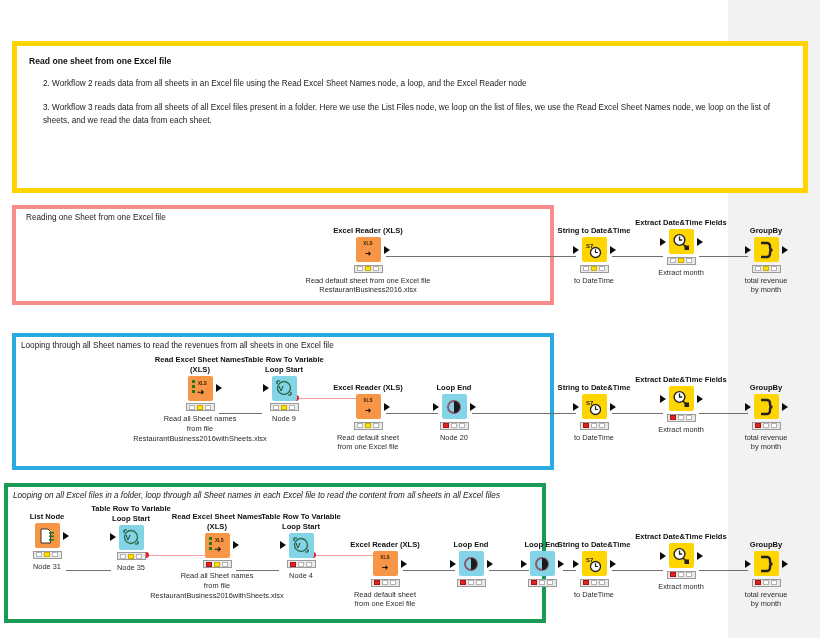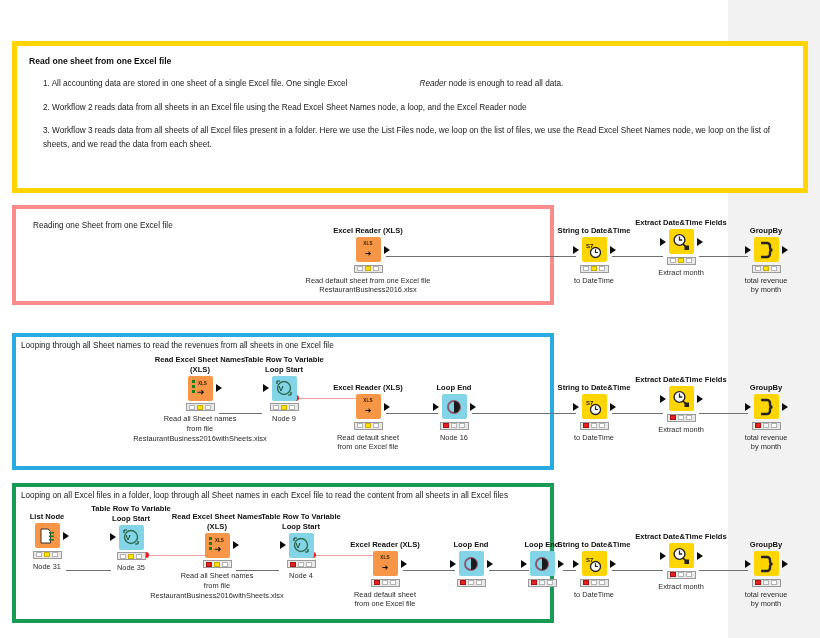--- a/index.html
+++ b/index.html
@@ -117,28 +117,27 @@
   .arr-dn { position: absolute; bottom: 4px; left: 0; right: 0; text-align: center; font-size: 8px; line-height: 8px; color: #111; }
 </style>
 </head>
 <body>
 
 <div id="canvas">
 
   <div class="anno anno-yellow" style="left:12px; top:41px; width:796px; height:152px;">
     <div class="doc-body">
       <div class="doc-h">Read one sheet from one Excel file</div>
-      <div class="doc-li"><span>1. All accounting data are stored in one sheet of a single Excel file. One single Excel</span><span class="gap"></span><span class="ital">Reader</span>&nbsp;<span>node is enough to read all data.</span></div>
       <div class="doc-li">2. Workflow 2 reads data from all sheets in an Excel file using the Read Excel Sheet Names node, a loop, and  the Excel Reader node</div>
       <div class="doc-li">3. Workflow 3 reads data from all sheets of all Excel files present in a folder. Here we use the List Files node, we loop on the list of files, we use the Read Excel Sheet Names node, we loop on the list of sheets, and we read the data from each sheet.</div>
     </div>
   </div>
 
   <div class="anno anno-pink" style="left:12px; top:205px; width:542px; height:100px;">
-    <div class="anno-sub" style="position:absolute; left:17px; top:4px;margin-top:8px;">Reading one Sheet from one Excel file</div>
+    <div class="anno-sub" style="position:absolute; left:10px; top:4px;">Reading one Sheet from one Excel file</div>
   </div>
 
   <div class="wire" style="left:386px; top:256px; width:190px;"></div>
   <div class="wire" style="left:612px; top:256px; width:51px;"></div>
   <div class="wire" style="left:699px; top:256px; width:49px;"></div>
 
   <div class="node" style="left:320px; top:226px;">
     <div class="node-title">Excel Reader (XLS)</div>
     <div class="node-icon-row">
       <span class="port hidden"></span>
@@ -328,21 +327,21 @@
         </svg>
       </span>
         <span class="port-sp"></span>
       <span class="port"></span>
     </div>
     <div class="status">
       <span class="led on-red"></span>
       <span class="led"></span>
       <span class="led"></span>
     </div>
-    <div class="node-desc">Node 16</div>
+    <div class="node-desc">Node 20</div>
   </div>
 
   <div class="node" style="left:546px; top:383px;">
     <div class="node-title">String to Date&amp;Time</div>
     <div class="node-icon-row">
       <span class="port"></span>
         <span class="port-sp"></span>
       <span class="node-box nb-yellow">
         <svg width="20" height="20" viewBox="0 0 20 20">
           <text x="2" y="8" font-size="6" font-family="Liberation Sans, sans-serif" font-weight="bold" fill="#222">S7</text>
@@ -401,21 +400,21 @@
     </div>
     <div class="status">
       <span class="led on-red"></span>
       <span class="led"></span>
       <span class="led"></span>
     </div>
     <div class="node-desc">total revenue
 by month</div>
   </div>
 
-  <div class="anno anno-green" style="left:12px; top:483px; width:542px; height:140px;">
+  <div class="anno anno-green" style="left:4px; top:483px; width:542px; height:140px;font-style:italic;">
     <div class="anno-sub" style="position:absolute; left:5px; top:4px;">Looping on all Excel files in a folder, loop through all Sheet names in each Excel file to read the content from all sheets in all Excel files</div>
   </div>
 
   <div class="wire" style="left:66px; top:570px; width:45px;"></div>
   <div class="wire red" style="left:146px; top:555px; width:67px;"></div>
   <div class="dot" style="left:143px; top:552px;"></div>
   <div class="dot" style="left:210px; top:552px;"></div>
   <div class="wire" style="left:236px; top:570px; width:43px;"></div>
   <div class="wire red" style="left:313px; top:555px; width:63px;"></div>
   <div class="dot" style="left:310px; top:552px;"></div>

